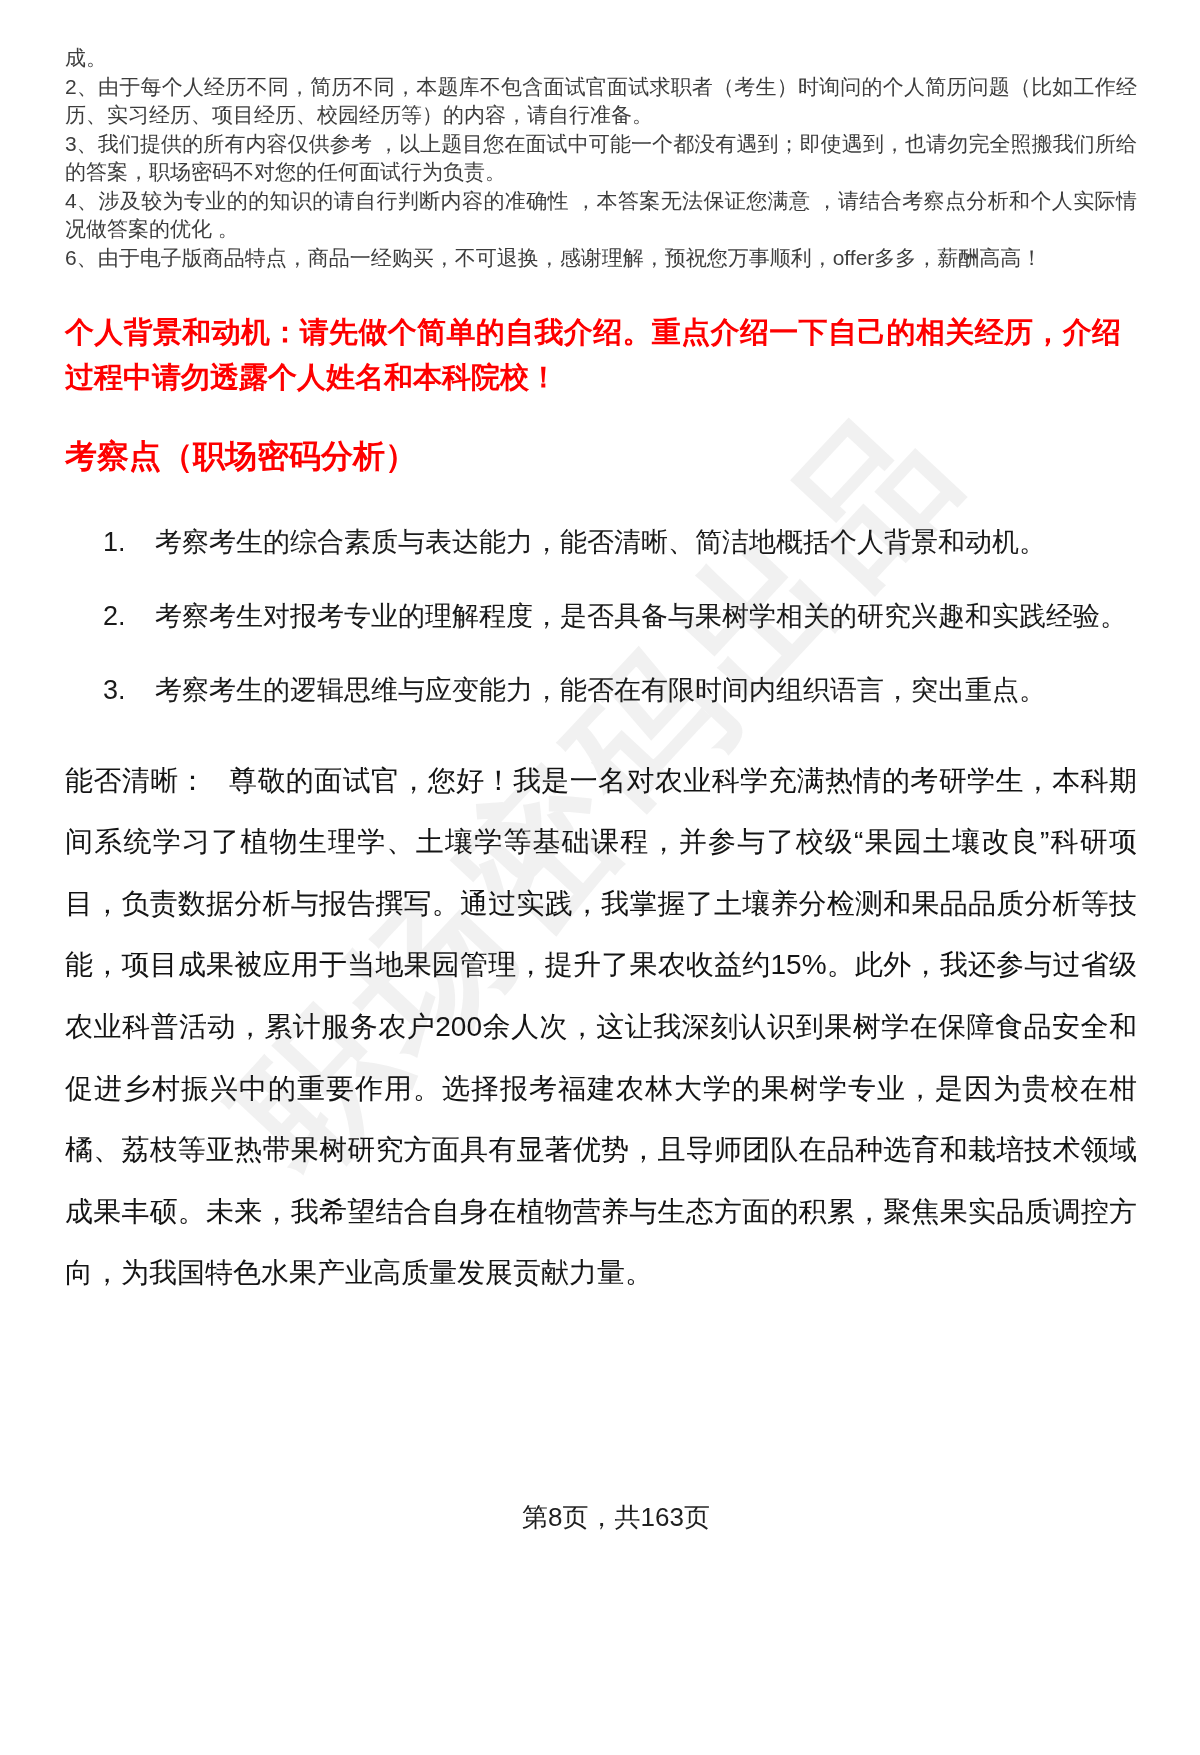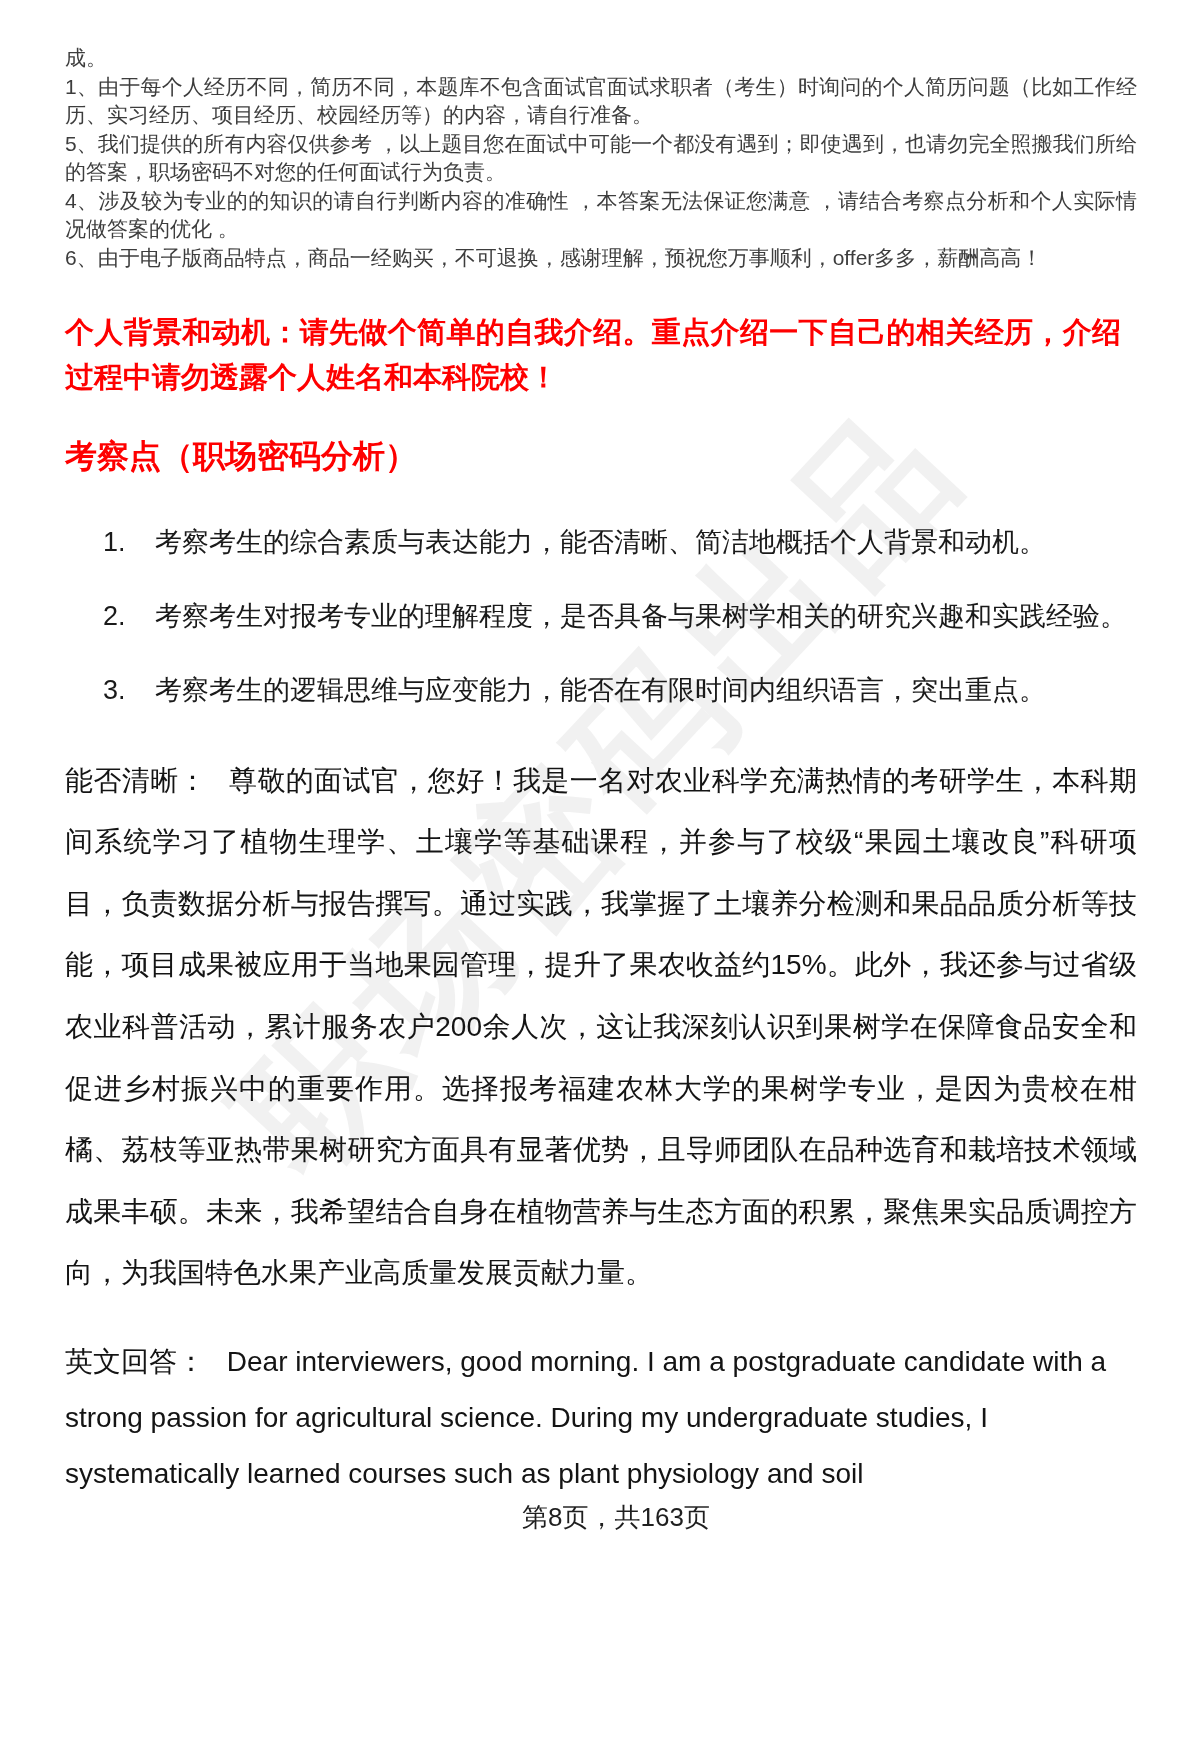--- a/index.html
+++ b/index.html
@@ -104,22 +104,22 @@
 </head>
 <body>
 
 <div class="page">
 
   <div class="watermark">职场密码出品</div>
 
   <div class="content">
 
     <p class="note">成。</p>
-    <p class="note">1、由于每个人经历不同，简历不同，本题库不包含面试官面试求职者（考生）时询问的个人简历问题（比如工作经历、实习经历、项目经历、校园经历等）的内容，请自行准备。</p>
-    <p class="note">5、我们提供的所有内容仅供参考 ，以上题目您在面试中可能一个都没有遇到；即使遇到，也请勿完全照搬我们所给的答案，职场密码不对您的任何面试行为负责。</p>
+    <p class="note">2、由于每个人经历不同，简历不同，本题库不包含面试官面试求职者（考生）时询问的个人简历问题（比如工作经历、实习经历、项目经历、校园经历等）的内容，请自行准备。</p>
+    <p class="note">3、我们提供的所有内容仅供参考 ，以上题目您在面试中可能一个都没有遇到；即使遇到，也请勿完全照搬我们所给的答案，职场密码不对您的任何面试行为负责。</p>
     <p class="note">4、涉及较为专业的的知识的请自行判断内容的准确性 ，本答案无法保证您满意 ，请结合考察点分析和个人实际情况做答案的优化 。</p>
     <p class="note">6、由于电子版商品特点，商品一经购买，不可退换，感谢理解，预祝您万事顺利，offer多多，薪酬高高！</p>
 
     <p class="question-title">个人背景和动机：请先做个简单的自我介绍。重点介绍一下自己的相关经历，介绍过程中请勿透露个人姓名和本科院校！</p>
 
     <p class="section-heading">考察点（职场密码分析）</p>
 
     <div class="points">
       <div class="point">
         <span class="num">1.</span>
@@ -133,22 +133,18 @@
         <span class="num">3.</span>
         <span class="txt">考察考生的逻辑思维与应变能力，能否在有限时间内组织语言，突出重点。</span>
       </div>
     </div>
 
     <p class="answer zh">
       <span class="label">能否清晰：</span>
       <span>尊敬的面试官，您好！我是一名对农业科学充满热情的考研学生，本科期间系统学习了植物生理学、土壤学等基础课程，并参与了校级“果园土壤改良”科研项目，负责数据分析与报告撰写。通过实践，我掌握了土壤养分检测和果品品质分析等技能，项目成果被应用于当地果园管理，提升了果农收益约15%。此外，我还参与过省级农业科普活动，累计服务农户200余人次，这让我深刻认识到果树学在保障食品安全和促进乡村振兴中的重要作用。选择报考福建农林大学的果树学专业，是因为贵校在柑橘、荔枝等亚热带果树研究方面具有显著优势，且导师团队在品种选育和栽培技术领域成果丰硕。未来，我希望结合自身在植物营养与生态方面的积累，聚焦果实品质调控方向，为我国特色水果产业高质量发展贡献力量。</span>
     </p>
 
-    <p class="answer en">
-      <span class="label">英文回答：</span>
-      <span>Dear interviewers, good morning. I am a postgraduate candidate with a strong passion for agricultural science. During my undergraduate studies, I systematically learned courses such as plant physiology and soil</span>
-    </p>
 
   </div>
 
   <div class="footer">第8页，共163页</div>
 
 </div>
 
 </body></html>

